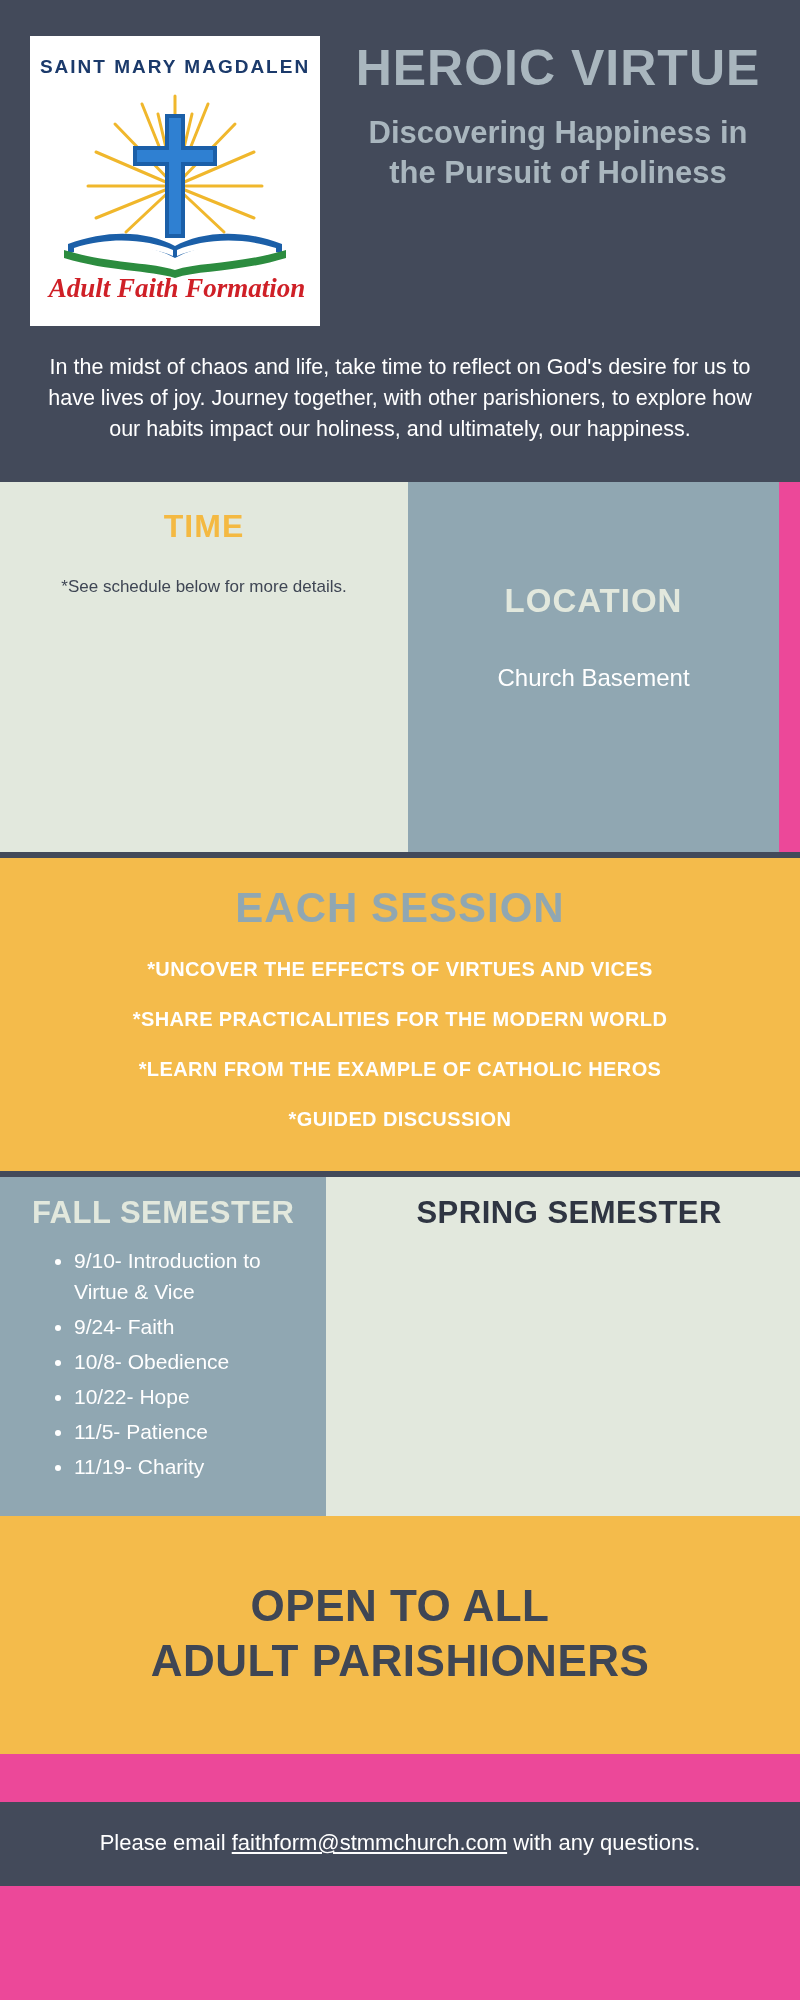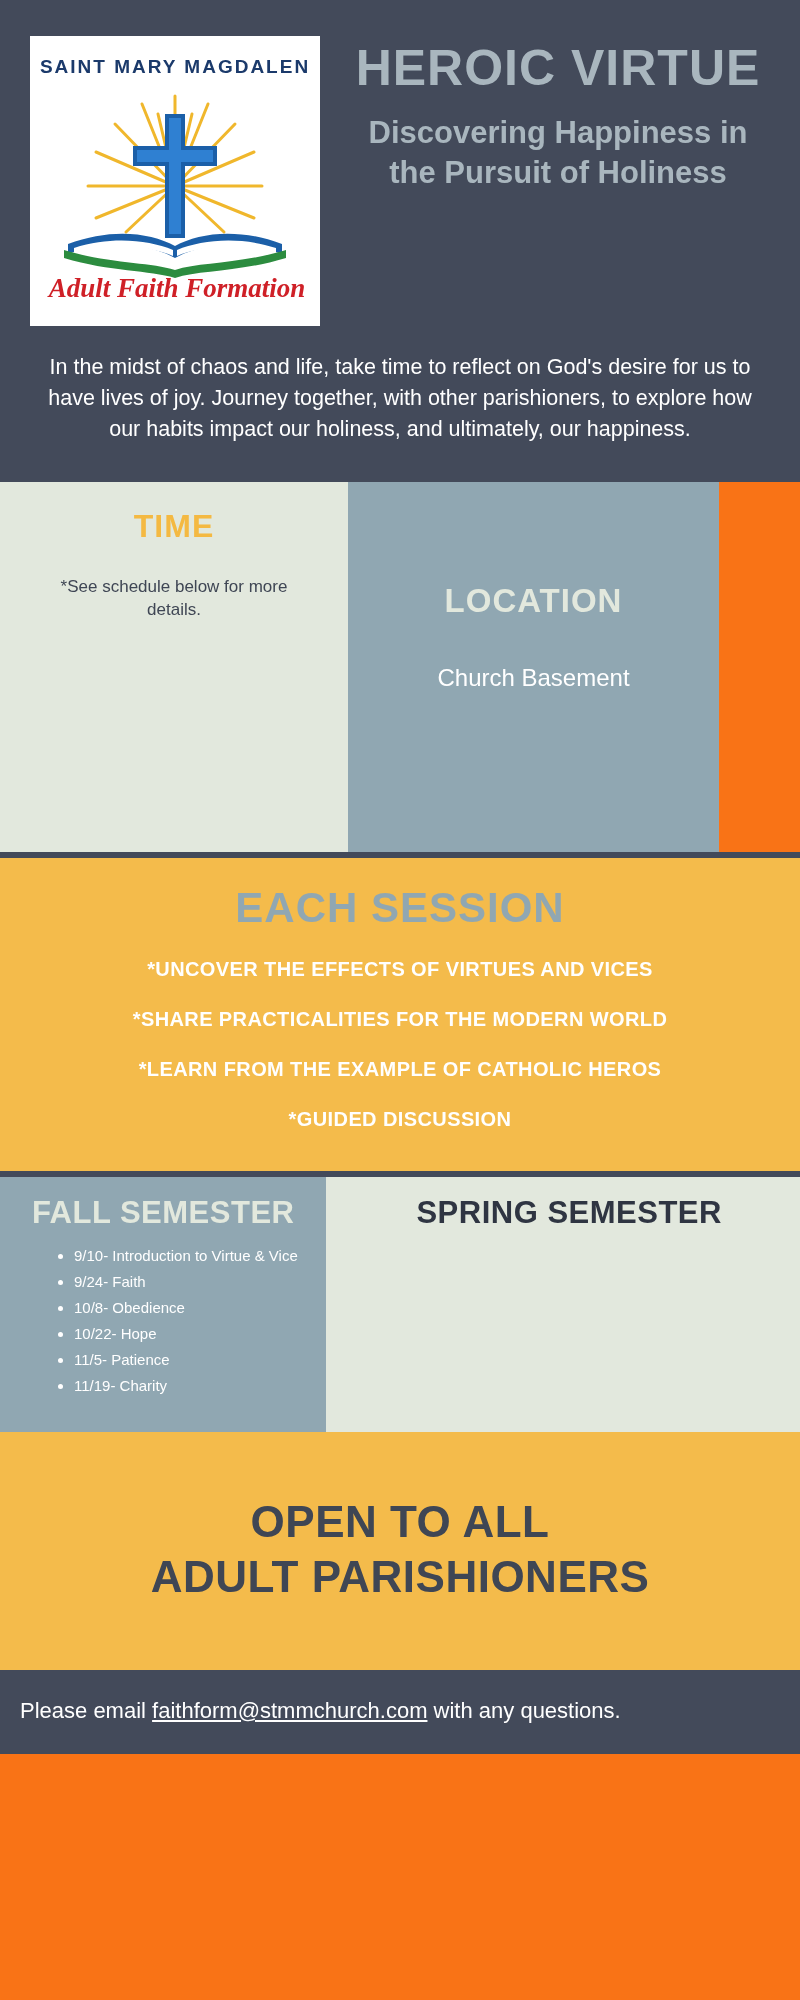--- a/index.html
+++ b/index.html
@@ -5,21 +5,21 @@
   * { box-sizing: border-box; margin: 0; padding: 0; }
   html, body {
     width: 800px;
     background: #ffffff;
     font-family: "Liberation Sans", sans-serif;
   }
   .poster {
     width: 800px;
     min-height: 2000px;
     margin: 0 auto;
-    background: #f97316;
+    background: #ec4899;
     position: relative;
   }
 
   
   .header {
     background: #434a5a;
     padding: 36px 30px 30px 30px;
   }
   .header-top {
     display: flex;
@@ -91,21 +91,21 @@
     padding: 0 14px 6px 14px;
   }
 
   
   .info-row {
     display: flex;
     width: 100%;
     height: 370px;
   }
   .time-col {
-    width: 348px;
+    width: 408px;
     background: #e2e8dd;
     padding: 26px 44px 20px 44px;
     text-align: center;
   }
   .loc-col {
     width: 371px;
     background: #90a7b2;
     padding: 100px 30px 20px 30px;
     text-align: center;
   }
@@ -194,21 +194,21 @@
     letter-spacing: 0.5px;
     text-align: center;
     margin-bottom: 14px;
   }
   ul.sem-list {
     list-style: disc;
     padding-left: 54px;
   }
   .sem-fall ul.sem-list li {
     color: #ffffff;
-    font-size: 15px;
+    font-size: 21px;
     line-height: 1.48;
     margin-bottom: 4px;
   }
   .sem-spring ul.sem-list li {
     color: #2f3542;
     font-size: 21px;
     line-height: 1.48;
     margin-bottom: 4px;
   }
   .sublist-note {
@@ -231,21 +231,22 @@
     color: #3f4654;
     letter-spacing: 0.5px;
     line-height: 1.25;
     text-transform: uppercase;
   }
 
   
   .footer {
     background: #434a5a;
     padding: 28px 20px 30px 20px;
-    text-align: left;
+    text-align: center;
+    margin-top: 48px;
   }
   .footer-text {
     font-size: 22px;
     color: #ffffff;
   }
   .footer-link {
     color: #ffffff;
     text-decoration: underline;
   }
 </style>

